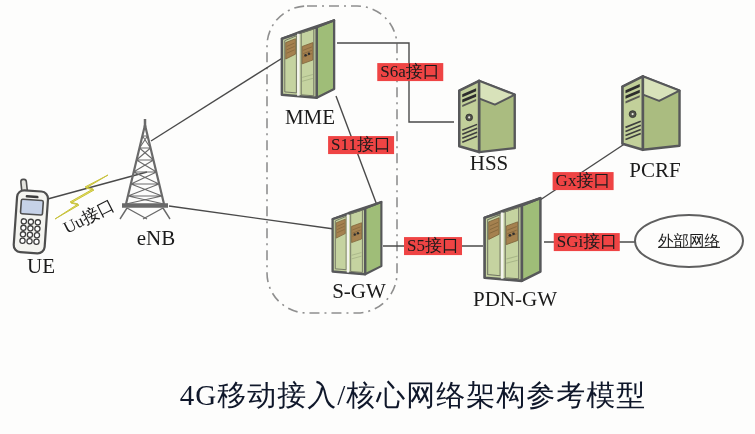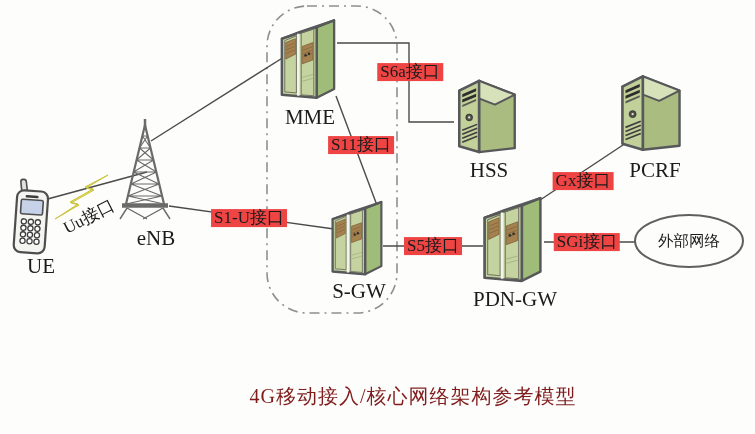--- a/index.html
+++ b/index.html
@@ -11,24 +11,24 @@
   svg{display:block;}
   #wires{position:absolute;left:0;top:0;}
   .icon{position:absolute;}
   .lbl{
     position:absolute;transform:translate(-50%,-50%);
     font-size:17px;color:#1b1b1b;white-space:nowrap;line-height:1.05;
   }
   .lbl.node{font-size:21px;}
   .lbl.mask{background:#ef4444;padding:0 3px;}
   .lbl.rot{transform:translate(-50%,-50%) rotate(-27deg);}
-  .lbl.ext{font-size:15.5px;}
+  .lbl.ext{font-size:15.5px;text-decoration:underline;}
   #title{
     position:absolute;transform:translate(-50%,-50%);
-    font-size:20px;color:#7f1d1d;letter-spacing:1px;white-space:nowrap;
+    font-size:29px;color:#0f172a;letter-spacing:1px;white-space:nowrap;
   }
 </style>
 </head>
 <body>
 
 <div id="canvas">
 
   <svg width="0" height="0" style="position:absolute" aria-hidden="true">
     <defs>
       <symbol id="sym-cabinet" viewBox="0 0 62 88">
@@ -135,27 +135,26 @@
       <use href="#sym-server"></use>
     </svg>
   <svg class="icon" style="left:615px;top:56px" width="74" height="104" viewBox="0 0 70 102">
       <use href="#sym-server"></use>
     </svg>
 
   <div class="lbl node" style="left:41px;top:266px">UE</div>
   <div class="lbl node" style="left:156px;top:238px">eNB</div>
   <div class="lbl node" style="left:310px;top:117px">MME</div>
   <div class="lbl node" style="left:359px;top:291px">S-GW</div>
-  <div class="lbl node" style="left:489px;top:170px">HSS</div>
+  <div class="lbl node" style="left:489px;top:163px">HSS</div>
   <div class="lbl node" style="left:655px;top:170px">PCRF</div>
   <div class="lbl node" style="left:515px;top:299px">PDN-GW</div>
   <div class="lbl ext" style="left:689px;top:241px">外部网络</div>
 
   <div class="lbl rot" style="left:89px;top:217px">Uu接口</div>
-  <div class="lbl mask" style="left:249px;top:218px">S1-U接口</div>
   <div class="lbl mask" style="left:410px;top:72px">S6a接口</div>
   <div class="lbl mask" style="left:361px;top:145px">S11接口</div>
   <div class="lbl mask" style="left:433px;top:246px">S5接口</div>
   <div class="lbl mask" style="left:583px;top:181px">Gx接口</div>
   <div class="lbl mask" style="left:587px;top:242px">SGi接口</div>
 
   <div id="title" style="left:413px;top:396px">4G移动接入/核心网络架构参考模型</div>
 
 </div>
 

